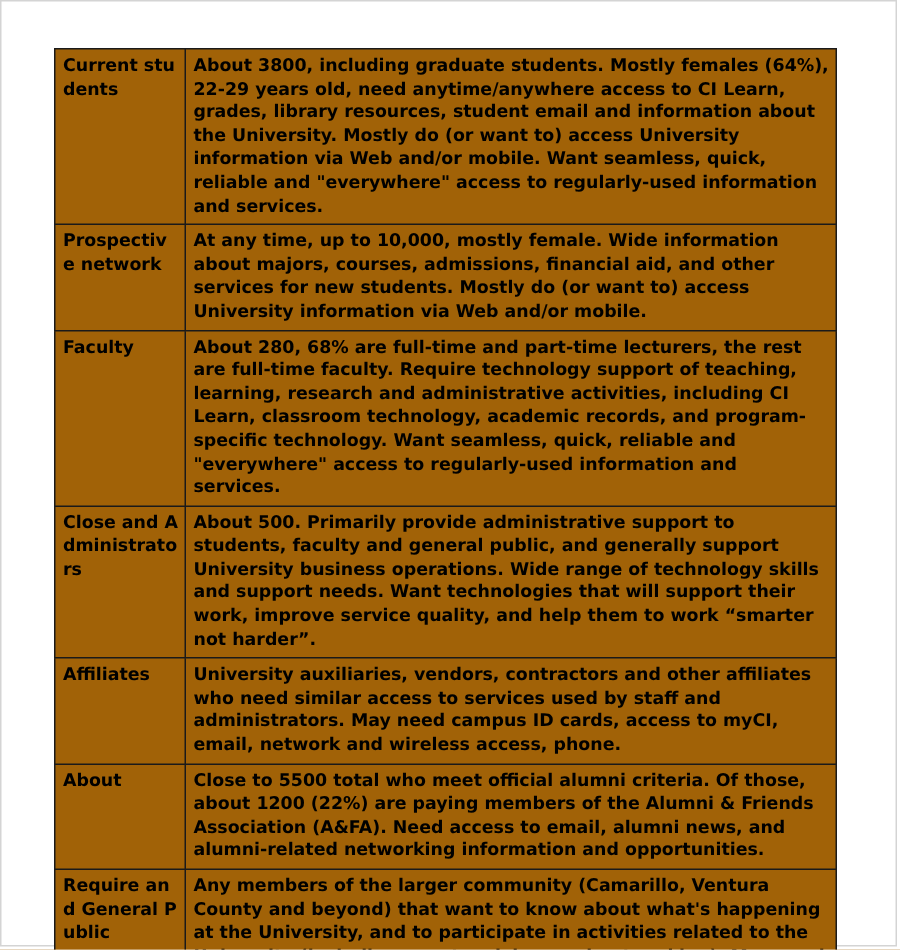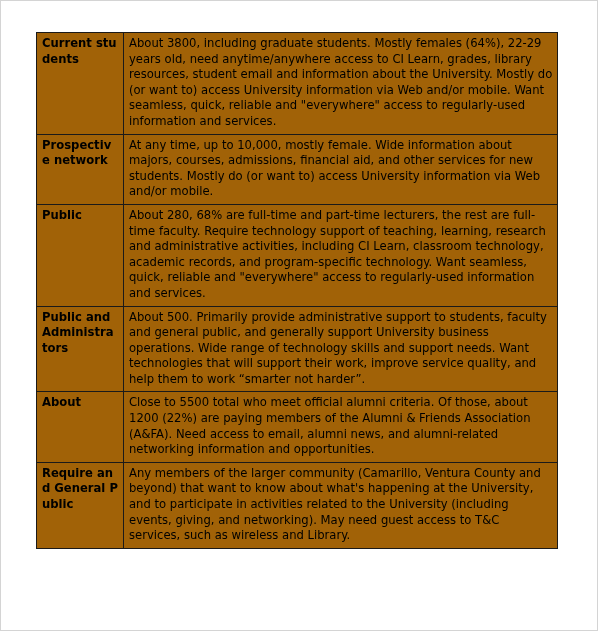--- a/index.html
+++ b/index.html
@@ -43,47 +43,51 @@
   }
   td.audience-label {
     width: 87px;
     font-weight: bold;
     word-break: break-all;
     overflow-wrap: break-word;
     hyphens: none;
   }
   td.audience-desc {
     width: 434px;
-    font-weight: normal;
+    font-weight: bold;
     padding-left: 6px;
     padding-right: 7px;
   }
 </style>
 </head>
 <body>
 
 <div id="page-frame"></div>
 
 <table id="audience-table">
   <tbody>
     <tr>
       <td class="audience-label">Current students</td>
       <td class="audience-desc">About 3800, including graduate students. Mostly females (64%), 22-29 years old, need anytime/anywhere access to CI Learn, grades, library resources, student email and information about the University. Mostly do (or want to) access University information via Web and/or mobile. Want seamless, quick, reliable and "everywhere" access to regularly-used information and services.</td>
     </tr>
     <tr>
       <td class="audience-label">Prospective network</td>
       <td class="audience-desc">At any time, up to 10,000, mostly female. Wide information about majors, courses, admissions, financial aid, and other services for new students. Mostly do (or want to) access University information via Web and/or mobile.</td>
     </tr>
     <tr>
-      <td class="audience-label">Public</td>
+      <td class="audience-label">Faculty</td>
       <td class="audience-desc">About 280, 68% are full-time and part-time lecturers, the rest are full-time faculty. Require technology support of teaching, learning, research and administrative activities, including CI Learn, classroom technology, academic records, and program-specific technology. Want seamless, quick, reliable and "everywhere" access to regularly-used information and services.</td>
     </tr>
     <tr>
-      <td class="audience-label">Public and Administrators</td>
+      <td class="audience-label">Close and Administrators</td>
       <td class="audience-desc">About 500. Primarily provide administrative support to students, faculty and general public, and generally support University business operations. Wide range of technology skills and support needs. Want technologies that will support their work, improve service quality, and help them to work “smarter not harder”.</td>
+    </tr>
+    <tr>
+      <td class="audience-label">Affiliates</td>
+      <td class="audience-desc">University auxiliaries, vendors, contractors and other affiliates who need similar access to services used by staff and administrators. May need campus ID cards, access to myCI, email, network and wireless access, phone.</td>
     </tr>
     <tr>
       <td class="audience-label">About</td>
       <td class="audience-desc">Close to 5500 total who meet official alumni criteria. Of those, about 1200 (22%) are paying members of the Alumni &amp; Friends Association (A&amp;FA). Need access to email, alumni news, and alumni-related networking information and opportunities.</td>
     </tr>
     <tr>
       <td class="audience-label">Require and General Public</td>
       <td class="audience-desc">Any members of the larger community (Camarillo, Ventura County and beyond) that want to know about what's happening at the University, and to participate in activities related to the University (including events, giving, and networking). May need guest access to T&amp;C services, such as wireless and Library.</td>
     </tr>
   </tbody>

